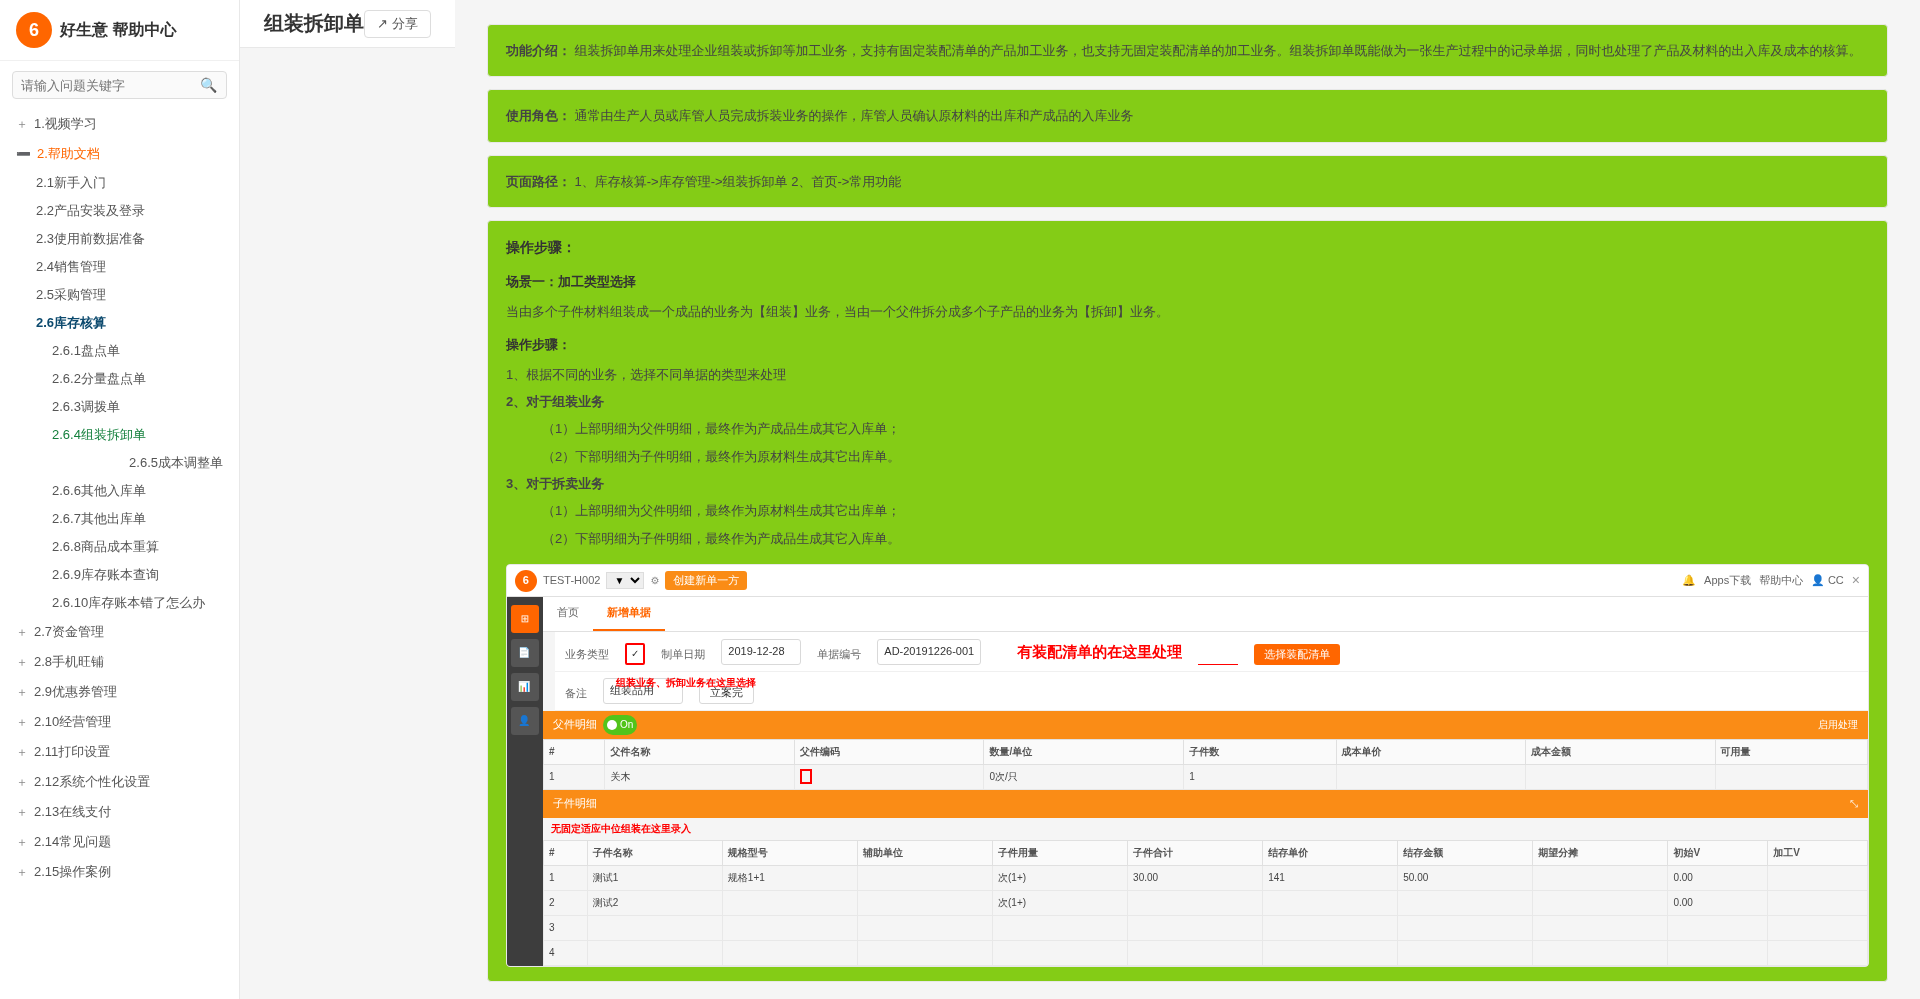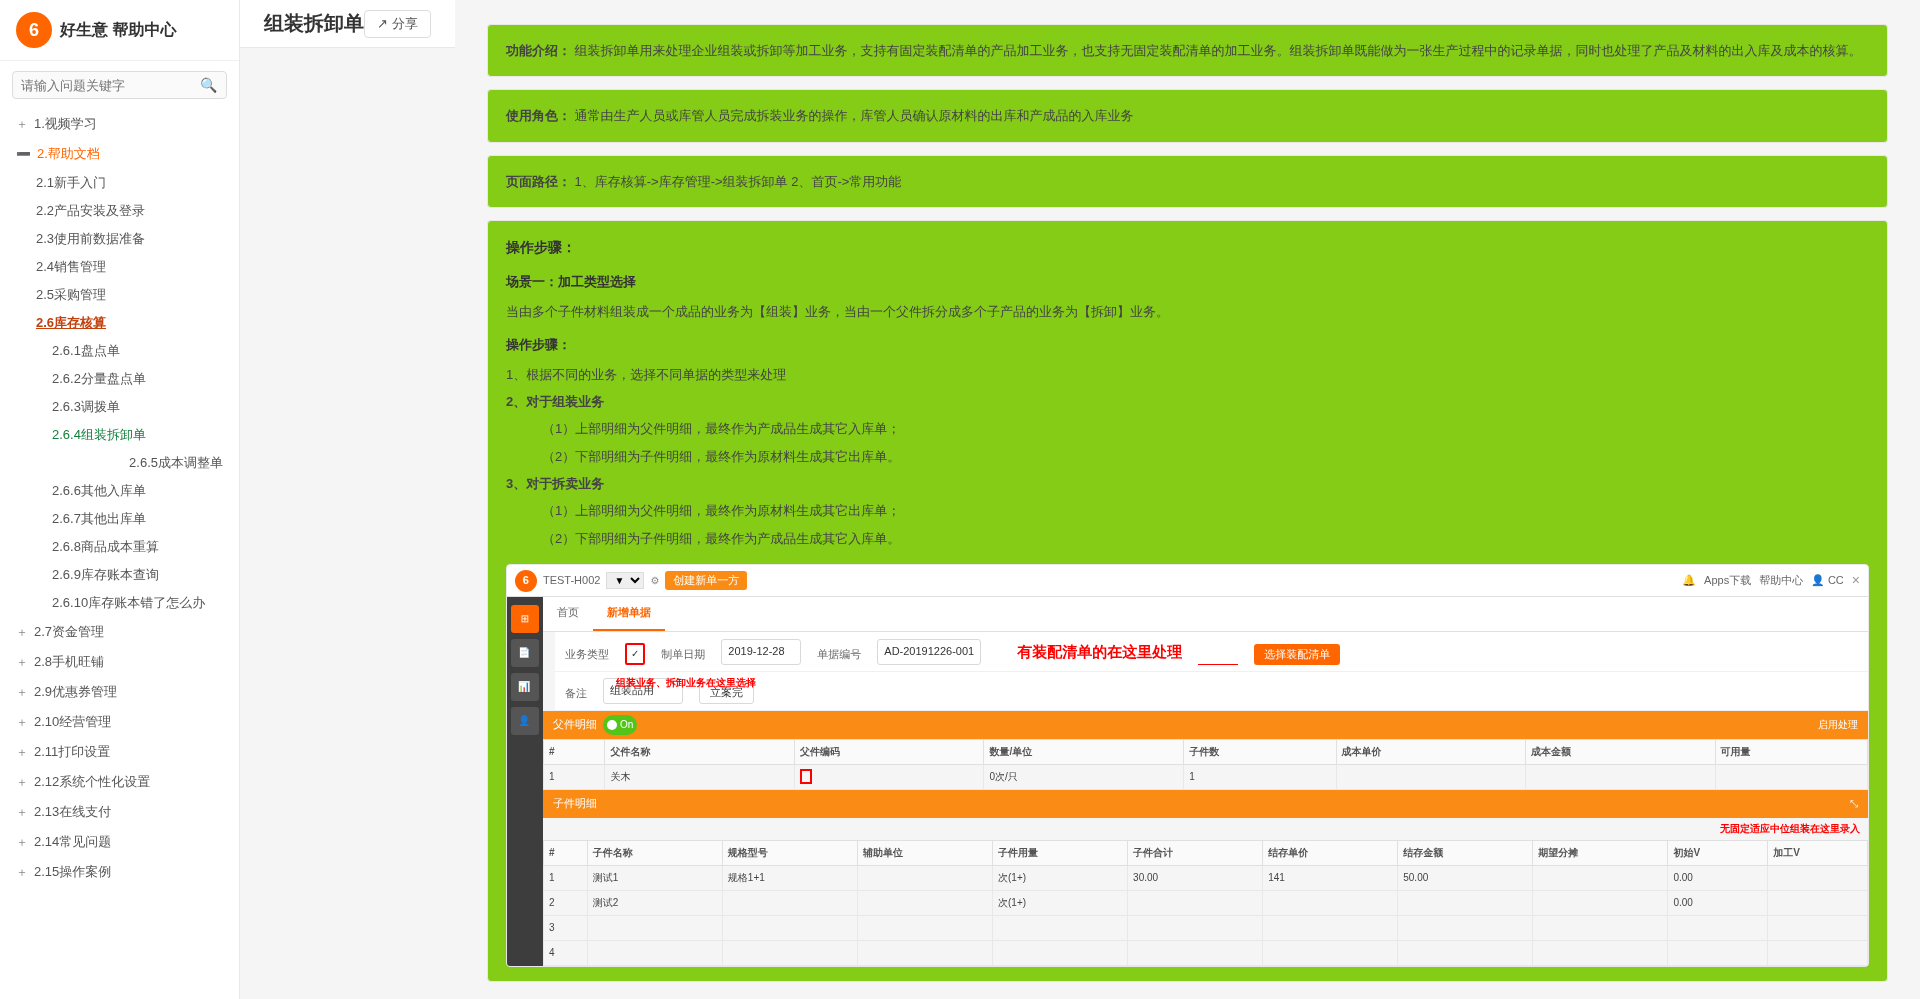--- a/index.html
+++ b/index.html
@@ -205,21 +205,21 @@
 
     <div class="nav-section active">
       <span class="plus">➖</span>
       <span>2.帮助文档</span>
     </div>
     <div class="nav-sub-item">2.1新手入门</div>
     <div class="nav-sub-item">2.2产品安装及登录</div>
     <div class="nav-sub-item">2.3使用前数据准备</div>
     <div class="nav-sub-item">2.4销售管理</div>
     <div class="nav-sub-item">2.5采购管理</div>
-    <div class="nav-sub-item active" style="color:#c2410c;font-weight:bold;text-decoration:underline;">2.6库存核算</div>
+    <div class="nav-sub-item active" style="color:#0c4a6e;font-weight:bold;">2.6库存核算</div>
     <div class="nav-sub-item" style="padding-left:52px;">2.6.1盘点单</div>
     <div class="nav-sub-item" style="padding-left:52px;">2.6.2分量盘点单</div>
     <div class="nav-sub-item" style="padding-left:52px;">2.6.3调拨单</div>
     <div class="nav-sub-item current" style="padding-left:52px;">2.6.4组装拆卸单</div>
     <div class="nav-sub-item" style="padding-left:52px;text-align:right;">2.6.5成本调整单</div>
     <div class="nav-sub-item" style="padding-left:52px;">2.6.6其他入库单</div>
     <div class="nav-sub-item" style="padding-left:52px;">2.6.7其他出库单</div>
     <div class="nav-sub-item" style="padding-left:52px;">2.6.8商品成本重算</div>
     <div class="nav-sub-item" style="padding-left:52px;">2.6.9库存账本查询</div>
     <div class="nav-sub-item" style="padding-left:52px;">2.6.10库存账本错了怎么办</div>
@@ -401,21 +401,21 @@
                   </tr>
                 </tbody>
               </table>
 
               <div class="app-section-bar" style="background:#fa8c16;">
                 <span>子件明细</span>
                 <span style="margin-left:auto;color:#fff;font-size:10px;">⤡</span>
               </div>
 
               <div style="position:relative;">
-                <div style="color:#f00;font-size:10px;font-weight:bold;padding:2px 8px;text-align:right;">无固定适应中位组装在这里录入</div>
+                <div style="color:#f00;font-size:10px;font-weight:bold;padding:2px 8px;">无固定适应中位组装在这里录入</div>
 
                 <table class="app-table">
                   <thead>
                     <tr>
                       <th>#</th>
                       <th>子件名称</th>
                       <th>规格型号</th>
                       <th>辅助单位</th>
                       <th>子件用量</th>
                       <th>子件合计</th>

